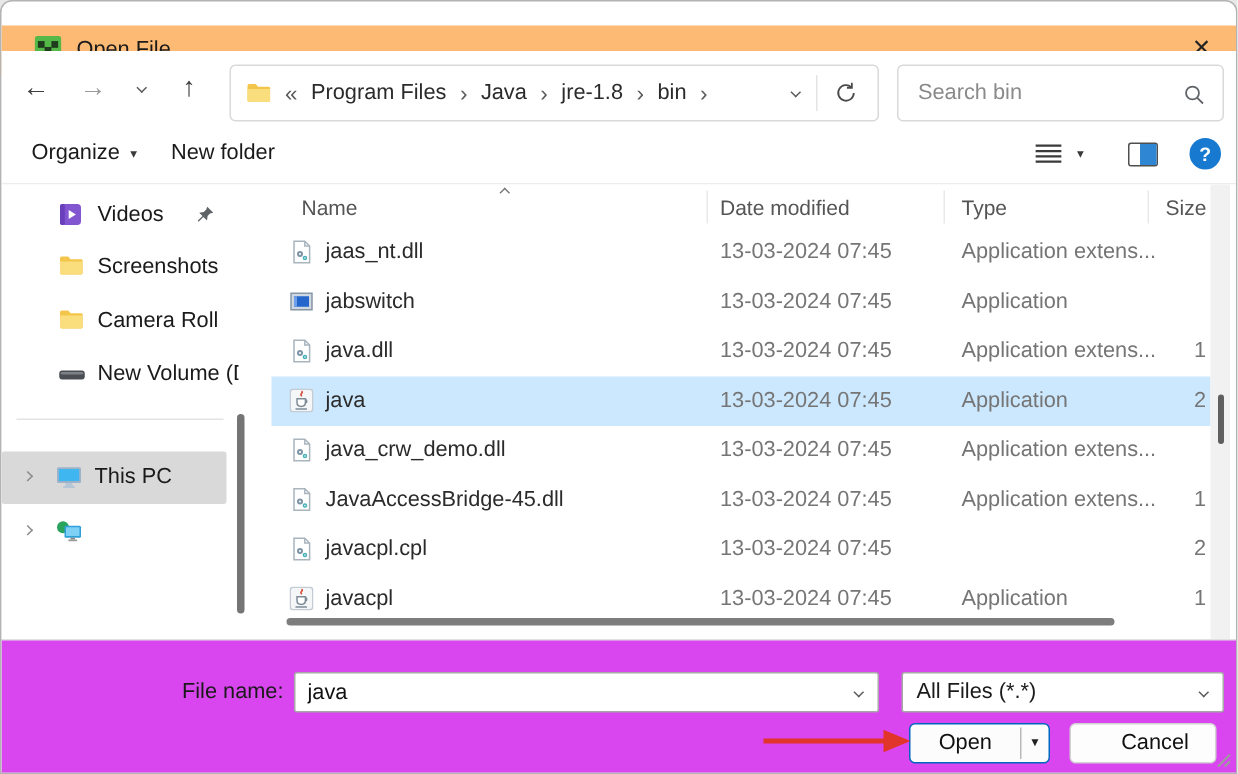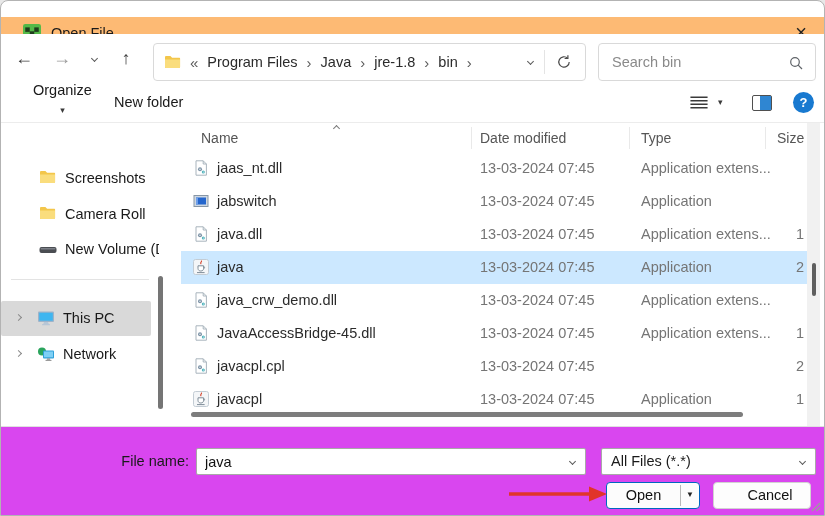--- a/index.html
+++ b/index.html
@@ -41,21 +41,21 @@
   #searchbox input { position:absolute; left:0; top:0; width:100%; height:100%; border:none; outline:none;
                padding:0 34px 0 13px; font-size:14.5px; font-family:inherit; color:#333; background:transparent; }
   #searchbox input::placeholder { color:#8a8a8a; }
   #searchicon { position:absolute; right:11px; top:11px; }
 
   
   #cmdbar { position:absolute; left:0; top:81px; width:100%; height:41px; background:#fff;
             border-bottom:1px solid #ececec; }
   .cmditem { position:absolute; top:0; height:40px; display:flex; align-items:center; gap:7px;
              font-size:14.5px; color:#1a1a1a; cursor:default; }
-  #cmd-organize { left:32px;flex-direction:column; } #cmd-newfolder { left:113px; }
+  #cmd-organize { left:20px; } #cmd-newfolder { left:113px; }
   .caret { font-size:9px; color:#3a3a3a; }
   #view-lines { position:absolute; left:688px; top:13px; }
   #view-caret { position:absolute; left:717px; top:15px; font-size:9px; color:#3a3a3a; }
   #view-pane { position:absolute; left:751px; top:13px; width:20px; height:16px;
                border:1.6px solid #4f4f4f; border-radius:2px; background:#fff; }
   #view-pane .half { position:absolute; right:0; top:0; width:11px; height:100%; background:#2f86d2; }
   #helpbtn { position:absolute; left:792px; top:10px; width:21px; height:21px; border-radius:50%;
              background:#1879d0; color:#fff; font-size:13px; font-weight:bold; text-align:center;
              line-height:21px; }
 
@@ -261,20 +261,29 @@
     <span id="view-caret">▾</span>
     <div id="view-pane">
         <div class="half"></div>
       </div>
     <div id="helpbtn">?</div>
   </div>
 
   <div id="content">
 
     <div id="sidebar">
+      <div class="sitem" style="top:3px">
+        <svg class="sic" width="16" height="16">
+            <use href="#i-videos"></use>
+          </svg>
+        <span class="slabel">Videos</span>
+        <svg id="pinicon" width="12" height="12">
+            <use href="#i-pin"></use>
+          </svg>
+      </div>
       <div class="sitem" style="top:38px">
         <svg class="sic" width="17" height="14">
             <use href="#i-folder"></use>
           </svg>
         <span class="slabel">Screenshots</span>
       </div>
       <div class="sitem" style="top:74px">
         <svg class="sic" width="17" height="14">
             <use href="#i-folder"></use>
           </svg>
@@ -292,21 +301,20 @@
         <svg class="sic" width="18" height="16">
             <use href="#i-pc"></use>
           </svg>
         <span class="slabel">This PC</span>
       </div>
       <div class="sitem tree" style="top:214px">
         <span class="cv right sm tchev"></span>
         <svg class="sic" width="18" height="16">
             <use href="#i-net"></use>
           </svg>
-        <span class="slabel">Network</span>
       </div>
     </div>
     <div id="side-scroll"></div>
 
     <div id="filelist">
       <div id="lheader">
         <span class="cv up sm" id="sortind"></span>
         <span class="hcol" id="h-name">Name</span>
         <div class="hsep" id="hs1"></div>
         <span class="hcol" id="h-date">Date modified</span>

